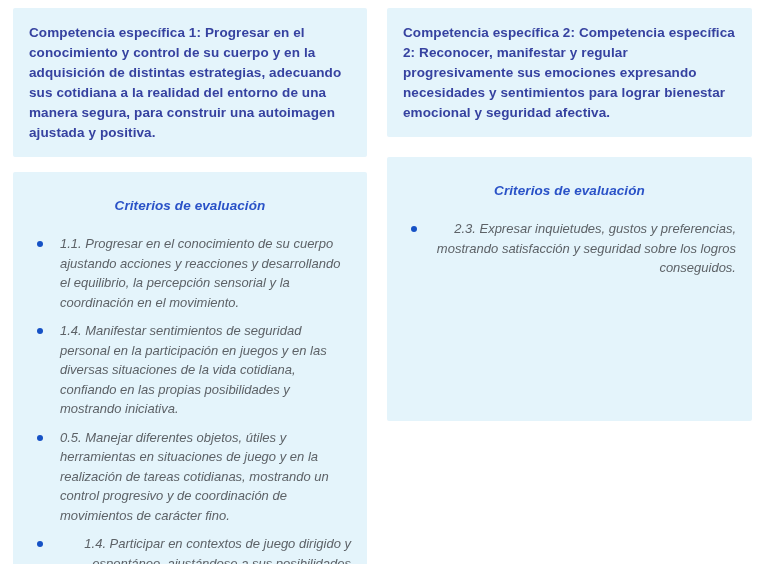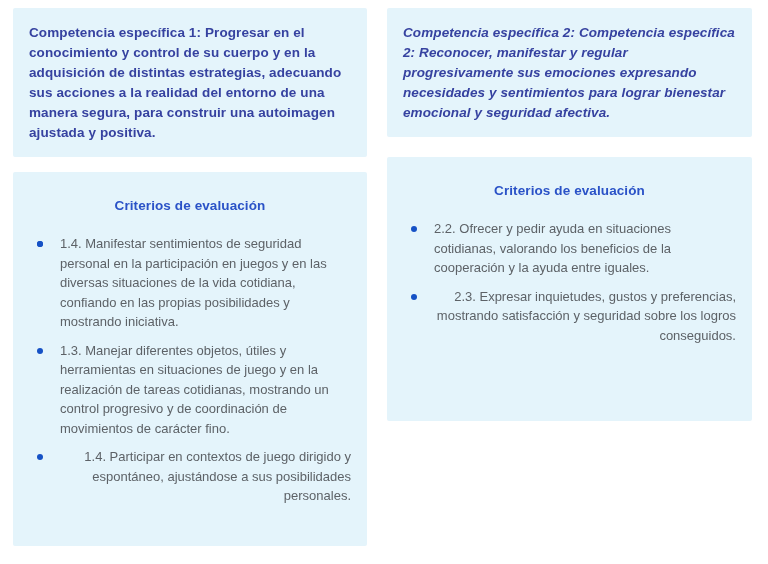--- a/index.html
+++ b/index.html
@@ -24,32 +24,33 @@
 
   .card {
     background: var(--card-background, #e4f4fb);
     border-radius: 2px;
     width: 100%;
   }
   .competency-card {
     padding: 15px 17px 14px 16px;
   }
   .col-left  .competency-card { min-height: 144px; margin-bottom: 15px; }
-  .col-right .competency-card { min-height: 120px; margin-bottom: 20px; font-style: italic; }
+  .col-right .competency-card { min-height: 120px; margin-bottom: 20px; }
 
   .competency-title {
     color: var(--competency-title, #3642a0);
     font-weight: bold;
     font-size: 13.5px;
     line-height: 20px;
     letter-spacing: 0.1px;
   }
 
   .criteria-card {
     padding: 25px 16px 22px 16px;
+    font-style: italic;
   }
   .col-left  .criteria-card { min-height: 374px; }
   .col-right .criteria-card { min-height: 264px; }
 
   .criteria-heading {
     color: var(--criteria-heading, #2a52c7);
     font-weight: bold;
     font-size: 13.5px;
     line-height: 18px;
     text-align: center;
@@ -80,39 +81,38 @@
     background: var(--bullet, #1551c5);
   }
 </style>
 </head>
 <body>
 
 <div class="page">
 
   <div class="col col-left">
     <div class="card competency-card">
-      <p class="competency-title">Competencia específica 1: Progresar en el conocimiento y control de su cuerpo y en la adquisición de distintas estrategias, adecuando sus acciones a la realidad del entorno de una manera segura, para construir una autoimagen ajustada y positiva.</p>
+      <p class="competency-title">Competencia específica 1: Progresar en el conocimiento y control de su cuerpo y en la adquisición de distintas estrategias, adecuando sus cotidiana a la realidad del entorno de una manera segura, para construir una autoimagen ajustada y positiva.</p>
     </div>
     <div class="card criteria-card">
       <h3 class="criteria-heading">Criterios de evaluación</h3>
       <ul class="criteria-list">
-          <li><span class="bullet-dot"></span></li>
+          <li><span class="bullet-dot"></span><span>1.1. Progresar en el conocimiento de su cuerpo ajustando acciones y reacciones y desarrollando el equilibrio, la percepción sensorial y la coordinación en el movimiento.</span></li>
           <li><span class="bullet-dot"></span><span>1.4. Manifestar sentimientos de seguridad personal en la participación en juegos y en las diversas situaciones de la vida cotidiana, confiando en las propias posibilidades y mostrando iniciativa.</span></li>
-          <li><span class="bullet-dot"></span><span>1.3. Manejar diferentes objetos, útiles y herramientas en situaciones de juego y en la realización de tareas cotidianas, mostrando un control progresivo y de coordinación de movimientos de carácter fino.</span></li>
+          <li><span class="bullet-dot"></span><span>0.5. Manejar diferentes objetos, útiles y herramientas en situaciones de juego y en la realización de tareas cotidianas, mostrando un control progresivo y de coordinación de movimientos de carácter fino.</span></li>
           <li><span class="bullet-dot"></span><span>1.4. Participar en contextos de juego dirigido y espontáneo, ajustándose a sus posibilidades personales.</span></li>
         </ul>
     </div>
   </div>
 
   <div class="col col-right">
     <div class="card competency-card">
       <p class="competency-title">Competencia específica 2: Competencia específica 2: Reconocer, manifestar y regular progresivamente sus emociones expresando necesidades y sentimientos para lograr bienestar emocional y seguridad afectiva.</p>
     </div>
     <div class="card criteria-card">
       <h3 class="criteria-heading">Criterios de evaluación</h3>
       <ul class="criteria-list">
-          <li><span class="bullet-dot"></span><span>2.2. Ofrecer y pedir ayuda en situaciones cotidianas, valorando los beneficios de la cooperación y la ayuda entre iguales.</span></li>
           <li><span class="bullet-dot"></span><span>2.3. Expresar inquietudes, gustos y preferencias, mostrando satisfacción y seguridad sobre los logros conseguidos.</span></li>
         </ul>
     </div>
   </div>
 
 </div>
 
 </body></html>

